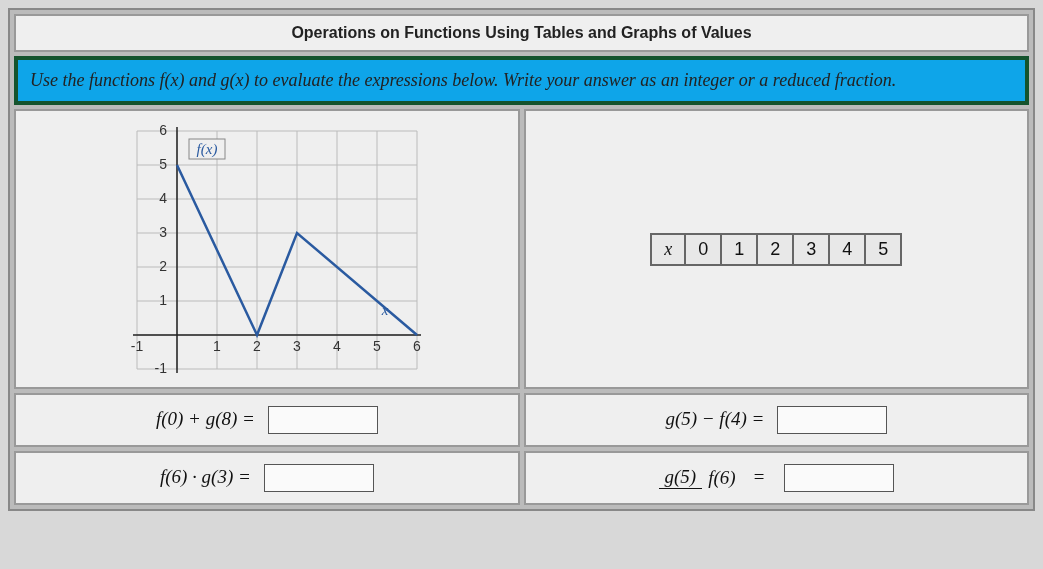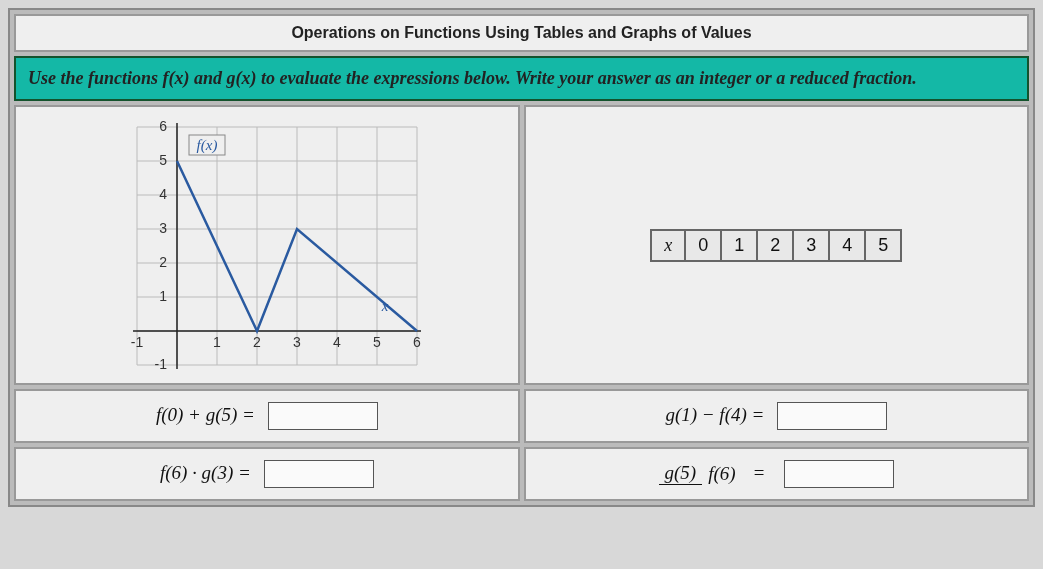--- a/index.html
+++ b/index.html
@@ -21,28 +21,27 @@
       background: #efefef;
       text-align: center;
       font-weight: bold;
       font-size: 16px;
       padding: 8px;
       border: 2px solid #999;
       font-family: Arial, sans-serif;
       color: #222;
     }
     .instruction-cell {
-      background: #14b8a6;
+      background: #0ea5e9;
       font-style: italic;
       font-size: 18px;
       padding: 8px 12px;
-      border: 2px solid #14532d;
+      border: 4px solid #14532d;
       color: #222;
       line-height: 1.4;
-      font-weight: bold;
     }
     .content-cell {
       background: #efefef;
       border: 2px solid #999;
       padding: 6px 10px;
       vertical-align: middle;
       font-size: 19px;
       color: #111;
     }
     .graph-cell {
@@ -180,25 +179,25 @@
           <td>3</td>
           <td>4</td>
           <td>5</td>
         </tr>
       </tbody>
           </table>
     </td>
   </tr>
   <tr class="expr-row">
     <td class="content-cell" style="text-align:center;">
-      <span class="math">f(0) + g(5) =</span>
-      <span class="answer-box"></span>
-    </td>
-    <td class="content-cell" style="text-align:center;">
-      <span class="math">g(1) − f(4) =</span>
+      <span class="math">f(0) + g(8) =</span>
+      <span class="answer-box"></span>
+    </td>
+    <td class="content-cell" style="text-align:center;">
+      <span class="math">g(5) − f(4) =</span>
       <span class="answer-box"></span>
     </td>
   </tr>
   <tr class="expr-row">
     <td class="content-cell" style="text-align:center;">
       <span class="math">f(6) · g(3) =</span>
       <span class="answer-box"></span>
     </td>
     <td class="content-cell" style="text-align:center;">
       <span class="frac">

